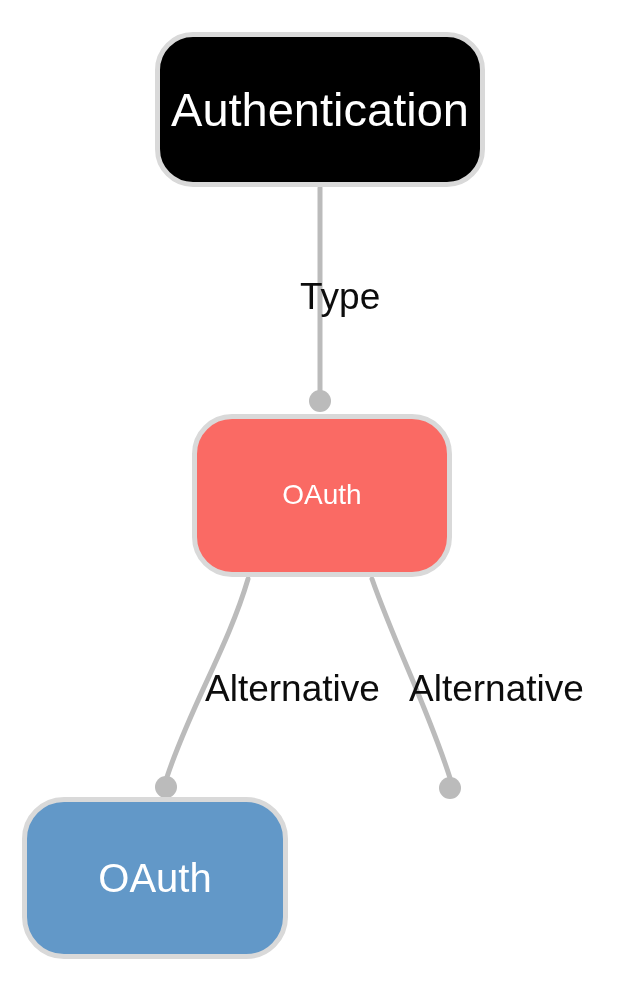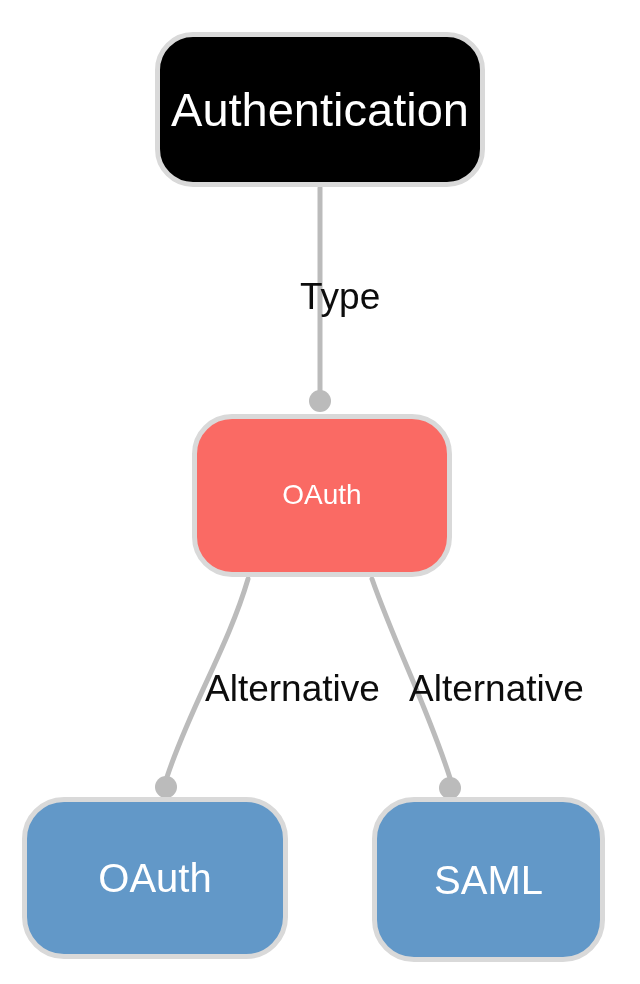--- a/index.html
+++ b/index.html
@@ -79,23 +79,20 @@
   </div>
 
   <div class="node" id="node-oauth" style="left: 192px; top: 407px; width: 260px; height: 163px; background: rgb(250, 106, 100); color: rgb(255, 255, 255); font-size: 28px; border-radius: 40px; border-color: rgb(217, 217, 217);">
     <span class="node-label">OAuth</span>
   </div>
 
   <div class="node" id="node-openid" style="left: 22px; top: 790px; width: 266px; height: 162px; background: rgb(98, 152, 200); color: rgb(255, 255, 255); font-size: 40px; border-radius: 42px; border-color: rgb(217, 217, 217);">
     <span class="node-label">OAuth</span>
   </div>
 
-  <div class="node" id="node-saml" style="left: 372px; top: 790px; width: 233px; height: 165px; background: rgb(98, 152, 200); color: rgb(255, 255, 255); font-size: 40px; border-radius: 42px; border-color: rgb(217, 217, 217);">
-    <span class="node-label">SAML</span>
-  </div>
 
   <div class="edge-label" id="label-type" style="left: 300px; top: 271px;">Type</div>
 
   <div class="edge-label" id="label-alternative-openid" style="left: 205px; top: 663px;">Alternative</div>
 
   <div class="edge-label" id="label-alternative-saml" style="left: 409px; top: 663px;">Alternative</div>
 
 </div>
 
 </body></html>

